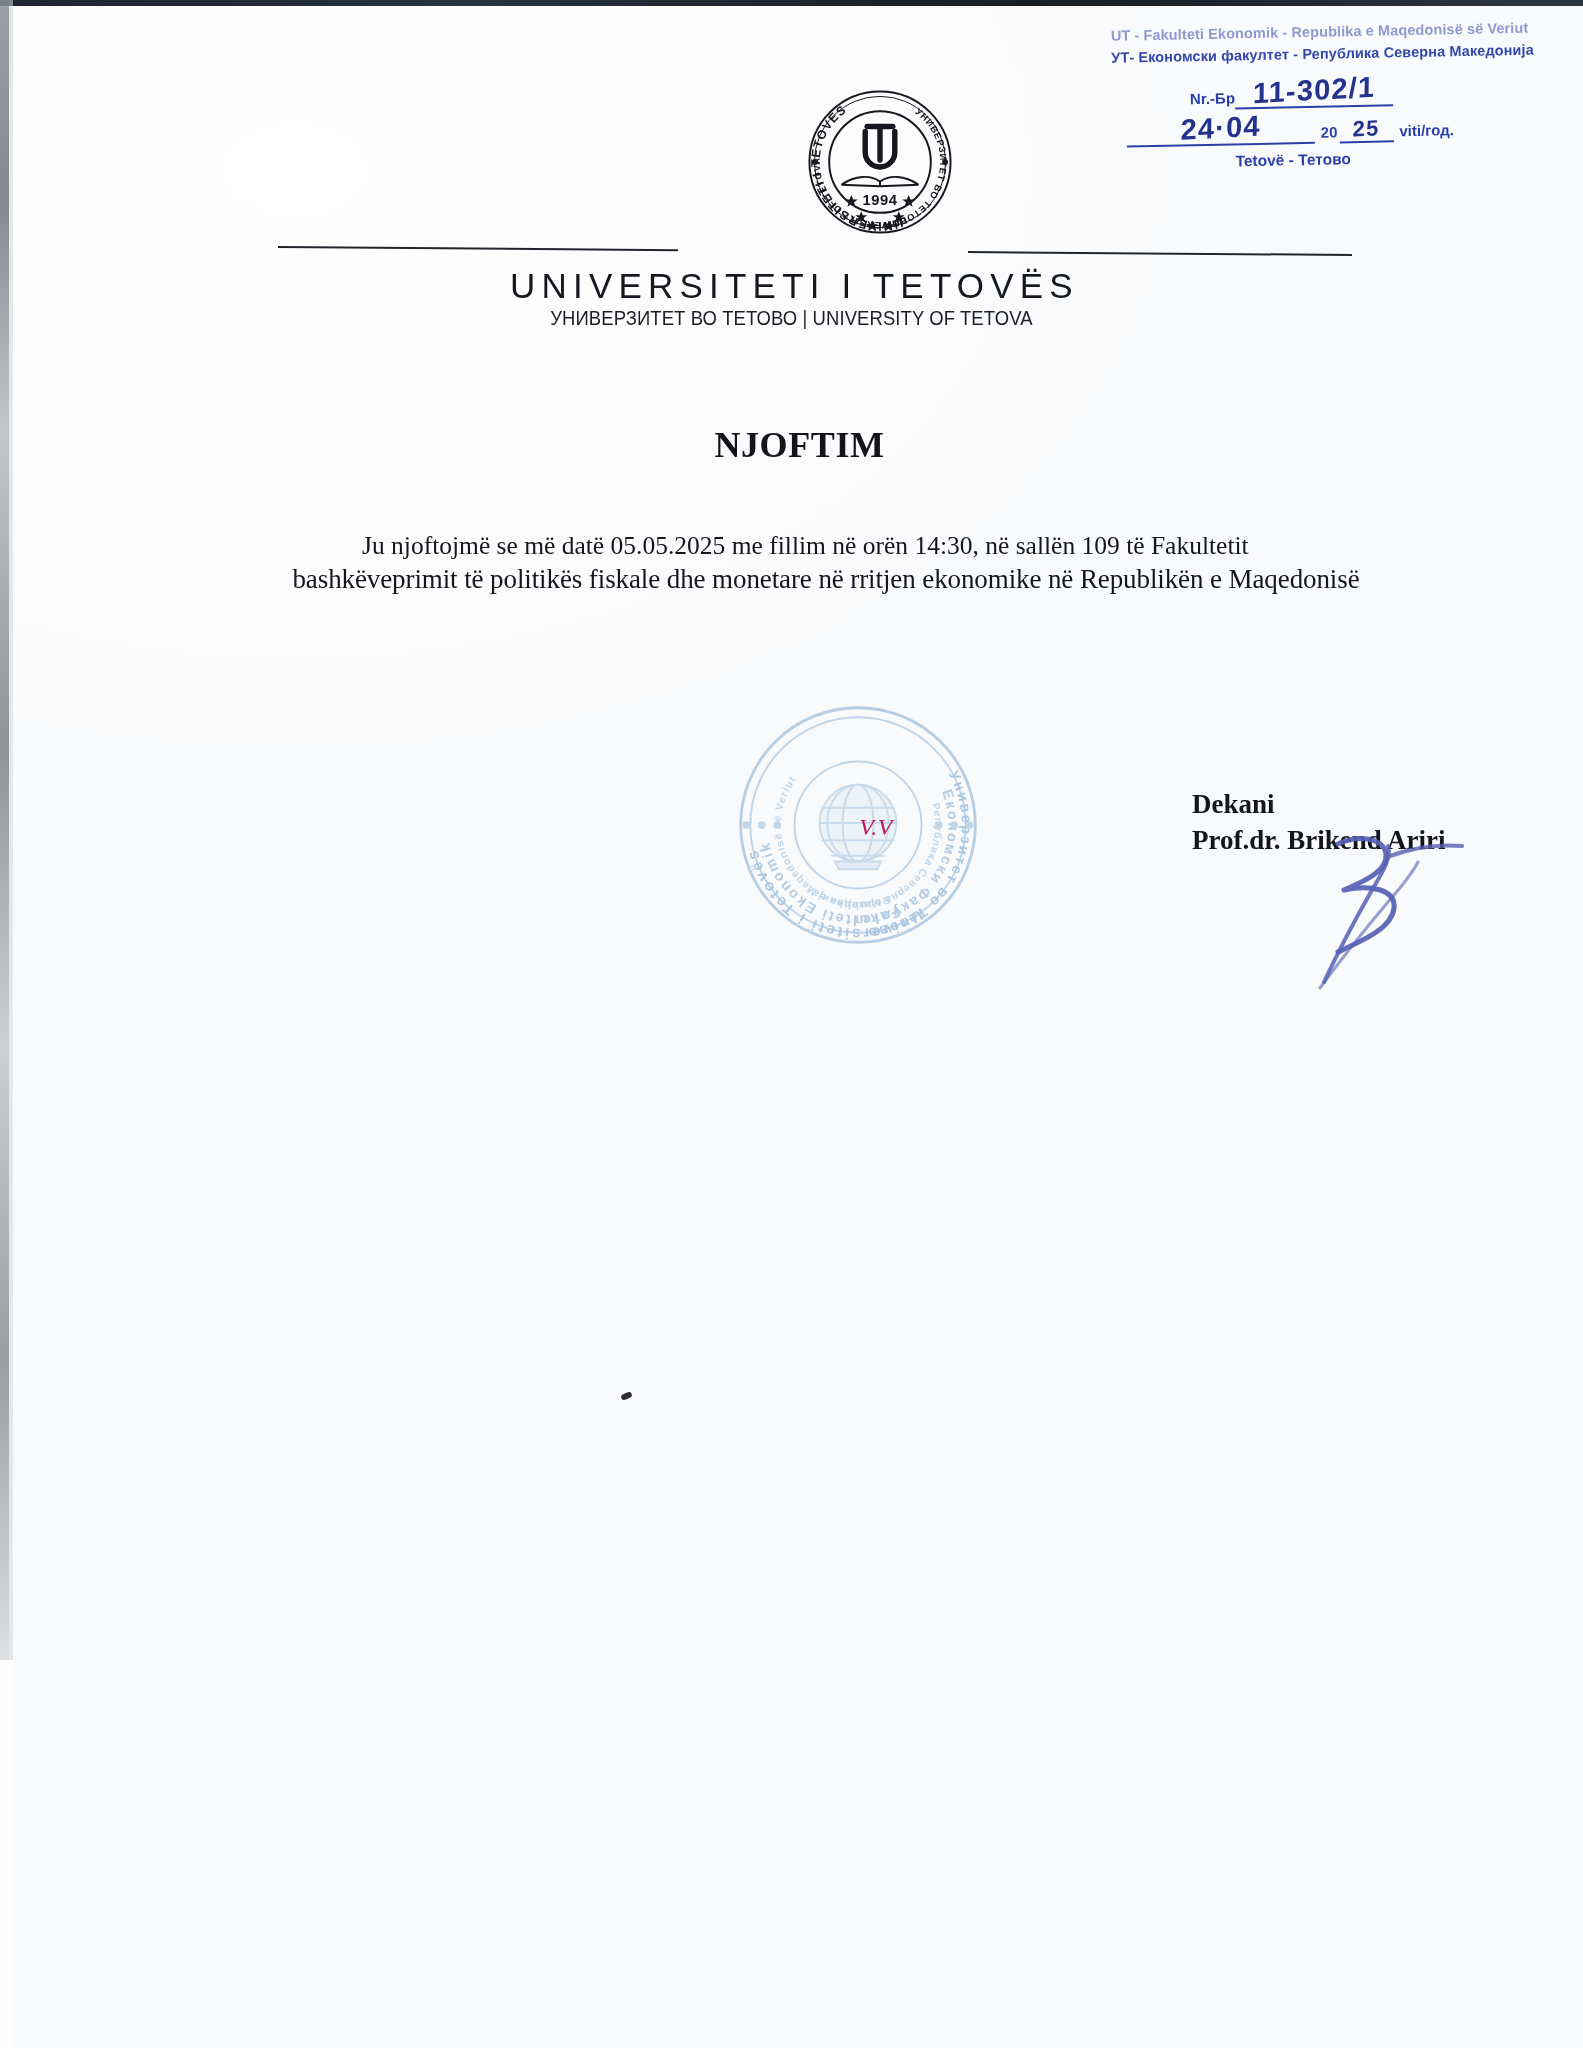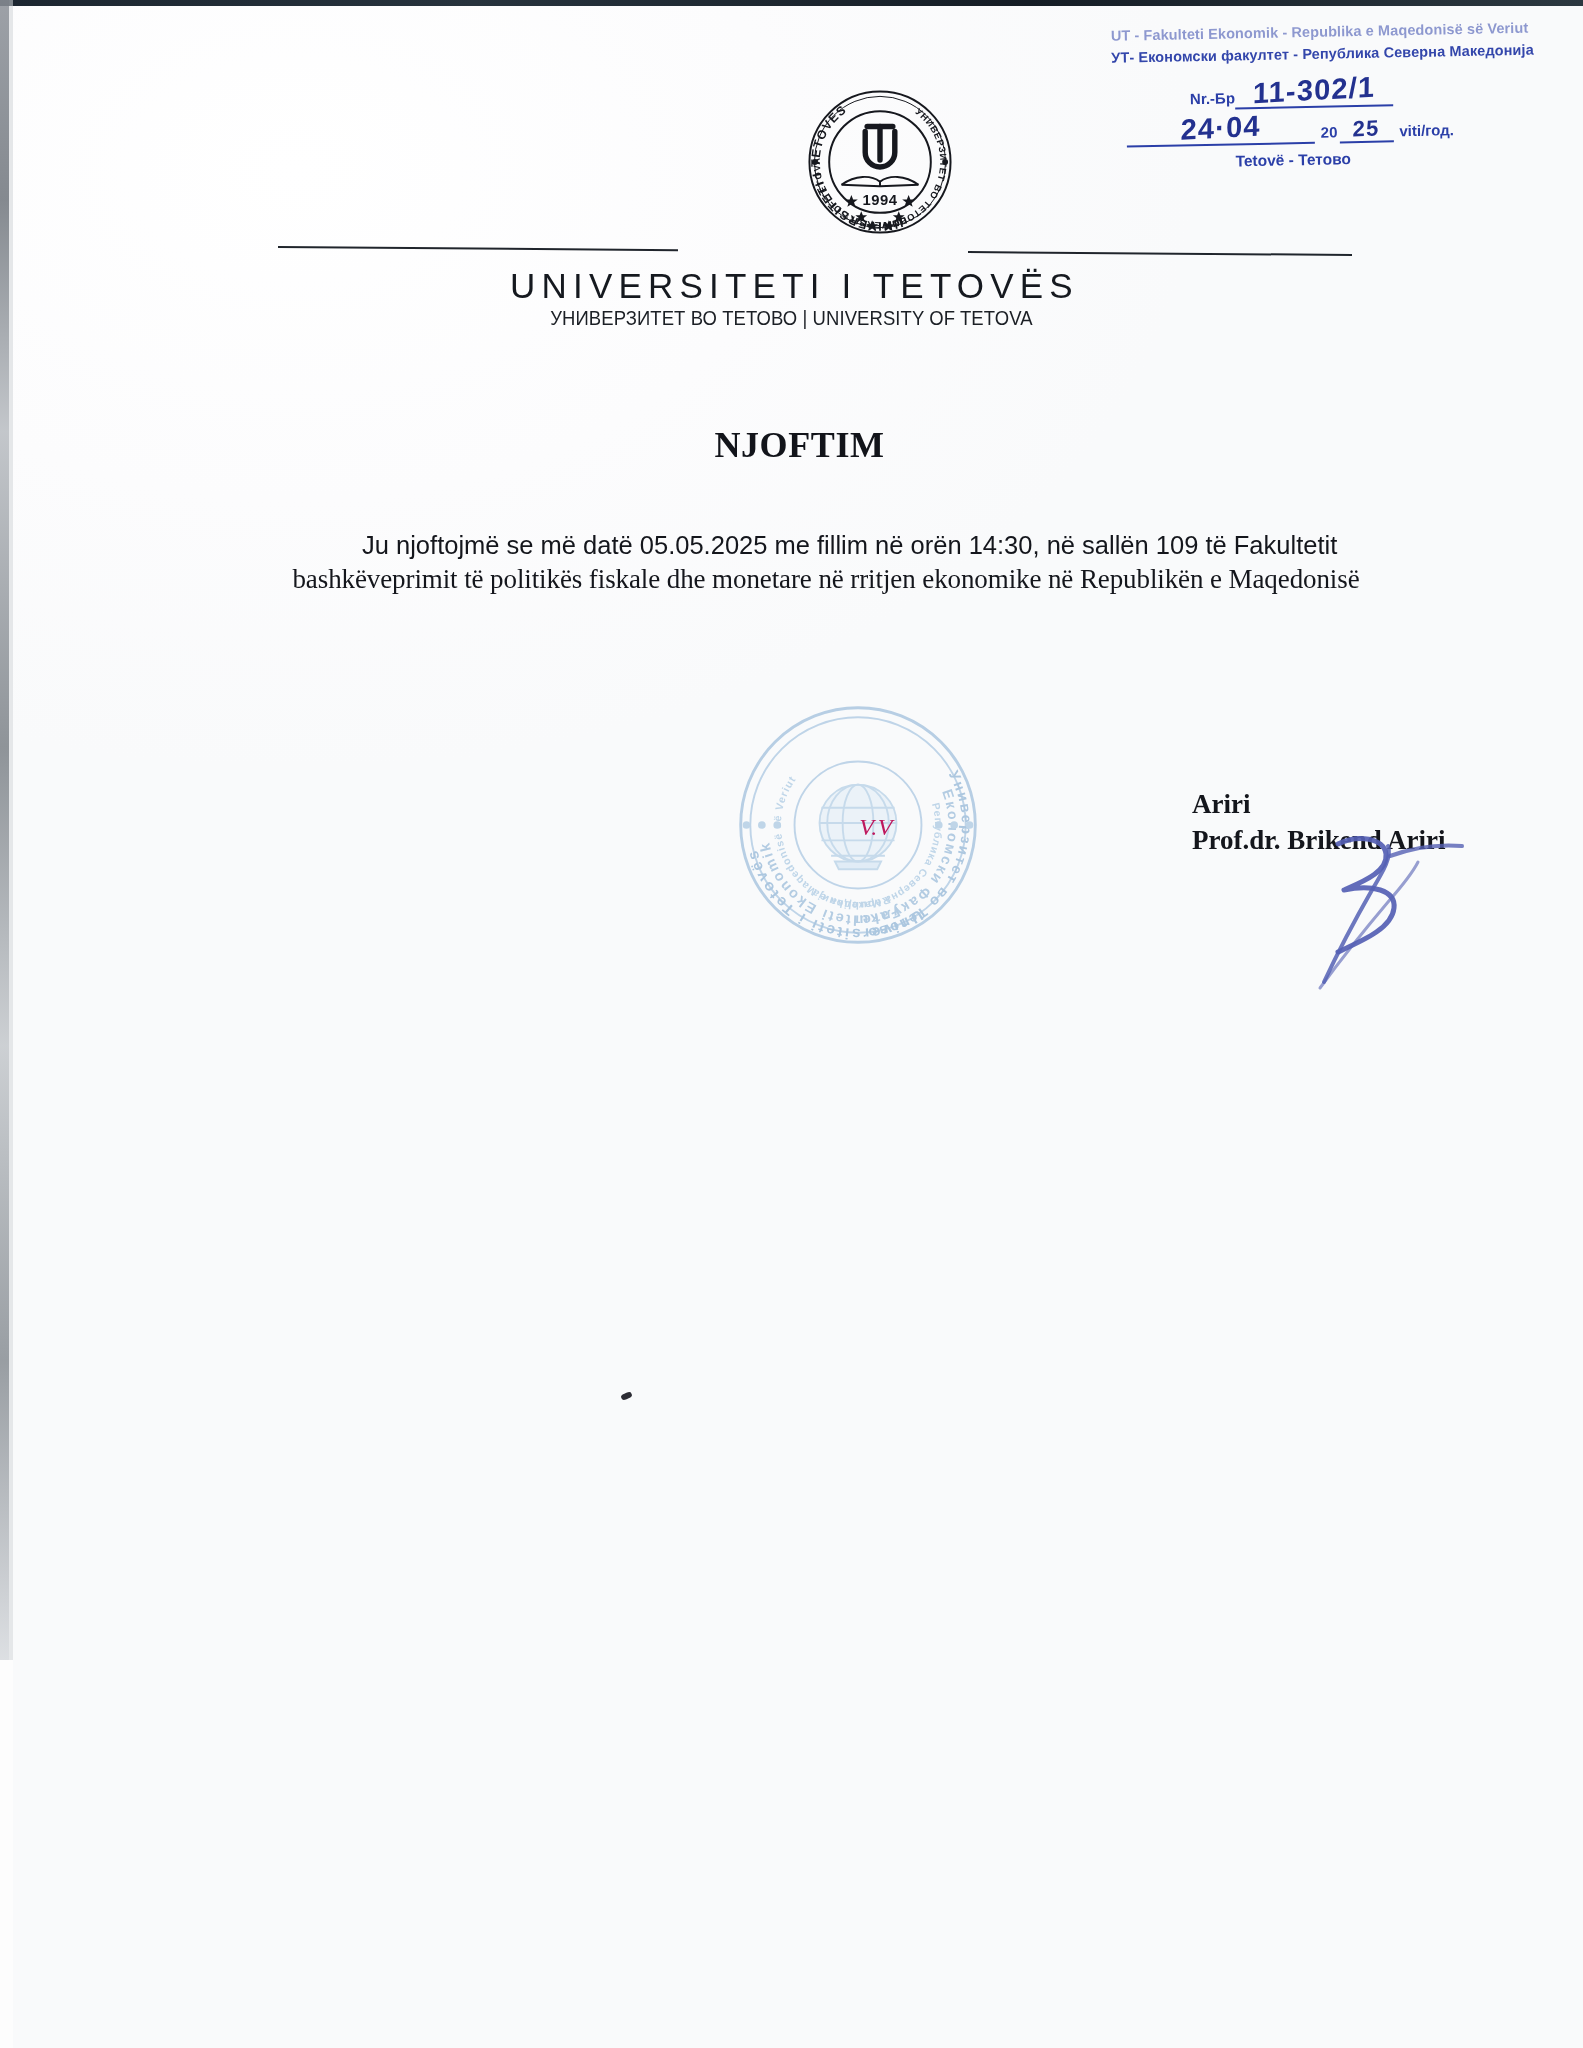--- a/index.html
+++ b/index.html
@@ -172,21 +172,21 @@
   
   .body {
     position: absolute;
     left: 272px; top: 529px;
     width: 1108px;
     font-size: 25.5px;
     line-height: 33.5px;
     color: #14161c;
   }
   .body .ln { white-space: nowrap; }
-  .body .ln1 { padding-left: 90px; font-family: Liberation Sans, sans-serif; }
+  .body .ln1 { padding-left: 90px; font-family: Liberation Serif, serif; }
   .body .ln2 { font-family: "Liberation Sans", sans-serif; }
   .body .ln3 { font-family: "Liberation Serif", serif; font-size: 27px; letter-spacing: -.1px; text-align: center; }
   .body .ln4 { font-family: "Liberation Serif", serif; font-size: 27px; letter-spacing: -.1px; }
 
   
   .roundstamp {
     position: absolute;
     left: 730px; top: 700px;
     width: 256px; height: 250px;
   }
@@ -359,21 +359,21 @@
       <circle cx="130" cy="128" r="40" fill="#cfe2f2" fill-opacity=".55"></circle>
       <ellipse cx="130" cy="128" rx="16" ry="40"></ellipse>
       <ellipse cx="130" cy="128" rx="32" ry="40"></ellipse>
       <path d="M 92,112 H 168 M 90,128 H 170 M 92,146 H 168 M 102,162 H 158"></path>
       <path d="M 106,168 L 154,168 L 150,176 L 110,176 Z" fill="#b9d5ec" fill-opacity=".6"></path>
     </g>
   </svg>
   <div class="vv">V.V</div>
 
   <div class="signblock">
-    <div>Ariri</div>
+    <div>Dekani</div>
     <div>Prof.dr. Brikend Ariri</div>
   </div>
   <svg class="signature" viewBox="0 0 240 160">
     <g fill="none" stroke="#5560b4" stroke-linecap="round" stroke-linejoin="round">
       <path d="M 58,12 C 78,2 104,6 106,22 C 108,40 82,50 64,58 C 92,52 116,58 114,76 C 112,96 84,108 58,120" stroke-width="5" opacity=".92"></path>
       <path d="M 44,150 C 58,120 76,86 92,58 C 104,38 112,24 108,14" stroke-width="4" opacity=".85"></path>
       <path d="M 40,156 C 62,126 86,96 108,70 C 122,54 132,42 138,30" stroke-width="3" opacity=".6"></path>
       <path d="M 110,24 C 132,16 158,12 182,14" stroke-width="4" opacity=".8"></path>
     </g>
   </svg>

